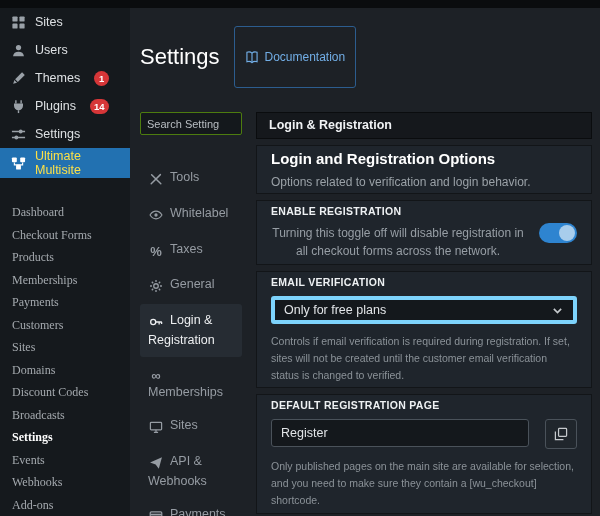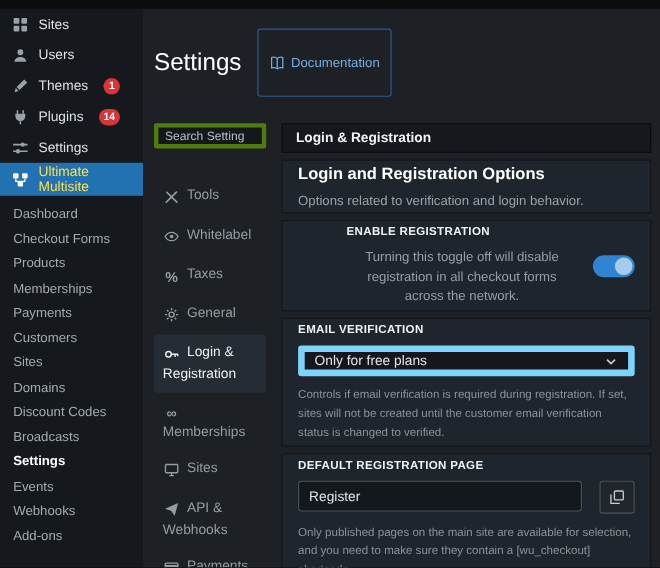--- a/index.html
+++ b/index.html
@@ -9,57 +9,57 @@
   .topbar{position:absolute;left:0;top:0;width:600px;height:8px;background:#0a0c0e;z-index:3;}
   
   .admin-sidebar{position:absolute;left:0;top:8px;bottom:0;width:130px;background:#15191d;z-index:2;}
   .menu-item{display:flex;align-items:center;gap:9px;height:28px;padding:0 8px 0 10px;
              color:#dde0e3;font-size:12.5px;cursor:pointer;}
   .menu-item .mico{width:16px;flex:0 0 16px;display:flex;align-items:center;justify-content:center;color:#9aa1a8;}
   .menu-item.active-top{background:#2271b1;color:#fde047;height:30px;}
   .menu-item.active-top .mico{color:#fff;}
   .badge{background:#d63638;color:#fff;font-size:9.5px;font-weight:700;line-height:15px;min-width:15px;height:15px;
          border-radius:8px;text-align:center;padding:0 4px;display:inline-block;margin-left:5px;box-sizing:border-box;}
-  .submenu{padding:5px 0 0;}
+  .submenu{padding:23px 0 0;font-family:Liberation Serif, serif;}
   .sub-item{height:22.5px;line-height:22.5px;padding-left:12px;font-size:12px;color:#a5aaaf;cursor:pointer;
             white-space:nowrap;}
   .sub-item.current{color:#ffffff;font-weight:700;}
   
   .main{position:absolute;left:130px;top:8px;right:0;bottom:0;background:#1d2126;}
   .main-header{display:flex;align-items:center;gap:14px;padding:18px 8px 0 10px;}
   .page-title{font-size:22px;line-height:26px;color:#fff;font-weight:400;}
   .doc-btn{display:inline-flex;align-items:center;gap:6px;padding:23px 10px;border:1px solid #2c5d8f;border-radius:3px;
            background:transparent;color:#72aee6;font-size:12px;cursor:pointer;font-family:inherit;}
   .content{display:flex;gap:14px;padding:24px 8px 0 10px;align-items:flex-start;}
   
   .subnav{width:102px;flex:0 0 102px;}
-  .search-input{width:100%;box-sizing:border-box;height:23px;background:#14181c;border:4px solid #4d7c0f;
+  .search-input{width:100%;box-sizing:border-box;height:23px;background:#14181c;border:1px solid #4d7c0f;
                 border-radius:2px;color:#cfd3d7;font-size:11px;padding:0 6px;font-family:inherit;}
   .search-input::placeholder{color:#b9bec3;}
   .nav{margin-top:26px;}
   .nav-item{display:block;padding:8px;font-size:12.5px;line-height:17px;color:#969ca3;border-radius:3px;cursor:pointer;}
   .nav-item.active{background:#262c33;color:#edeff1;}
   .nav-item .ico{display:inline-block;width:16px;margin-right:6px;vertical-align:-3px;text-align:center;}
   .nav-item .ico svg{vertical-align:top;}
   .gico{font-style:normal;font-size:13px;font-weight:700;}
   
   .panel{flex:1;min-width:0;display:flex;flex-direction:column;gap:6px;}
   .panel-header{background:#15181c;border:1px solid #0a0c0e;padding:5px 12px;color:#f0f2f4;
                 font-size:12.5px;font-weight:700;line-height:15px;}
   .section{background:#1f252c;border:1px solid #121518;padding:4px 14px;}
   .intro-title{font-size:15px;font-weight:700;color:#fff;}
   .intro-sub{font-size:12px;color:#9aa1a7;margin-top:8px;}
   .field-label{font-size:10.5px;font-weight:700;color:#eef1f3;letter-spacing:.3px;}
   .field-desc{font-size:12px;color:#979ea5;line-height:1.5;margin-top:7px;text-align:center;}
-  .row{display:flex;align-items:center;margin-left:44px;}
+  .row{display:flex;align-items:center;}
   .row .left{flex:1;padding-right:14px;min-width:0;}
   .toggle{position:relative;width:38px;height:20px;border-radius:10px;background:#2e84d0;flex:0 0 38px;cursor:pointer;}
   .toggle .knob{position:absolute;top:2px;left:2px;width:16px;height:16px;border-radius:50%;background:#a8cdec;}
   .toggle.on .knob{left:20px;}
-  .select{margin-top:8px;height:28px;box-sizing:border-box;border:6px solid #7dd3fc;border-radius:3px;background:#14181c;
+  .select{margin-top:8px;height:28px;box-sizing:border-box;border:4px solid #7dd3fc;border-radius:3px;background:#14181c;
           display:flex;align-items:center;justify-content:space-between;padding:0 9px;color:#e2e5e8;
           font-size:12.5px;cursor:pointer;}
   .chev{color:#c6cacd;display:flex;}
   .help{margin-top:9px;font-size:10.5px;color:#8b9298;line-height:1.6;}
   .input-row{display:flex;gap:16px;margin-top:8px;}
   .text-input{flex:1;min-width:0;height:28px;box-sizing:border-box;background:#14181c;border:1px solid #4a525a;
               border-radius:3px;color:#e2e5e8;font-size:12.5px;padding:0 9px;font-family:inherit;}
   .icon-btn{width:30px;height:28px;flex:0 0 30px;display:flex;align-items:center;justify-content:center;
             background:#20262c;border:1px solid #4a525a;border-radius:3px;color:#c6cacd;cursor:pointer;}
 </style>

